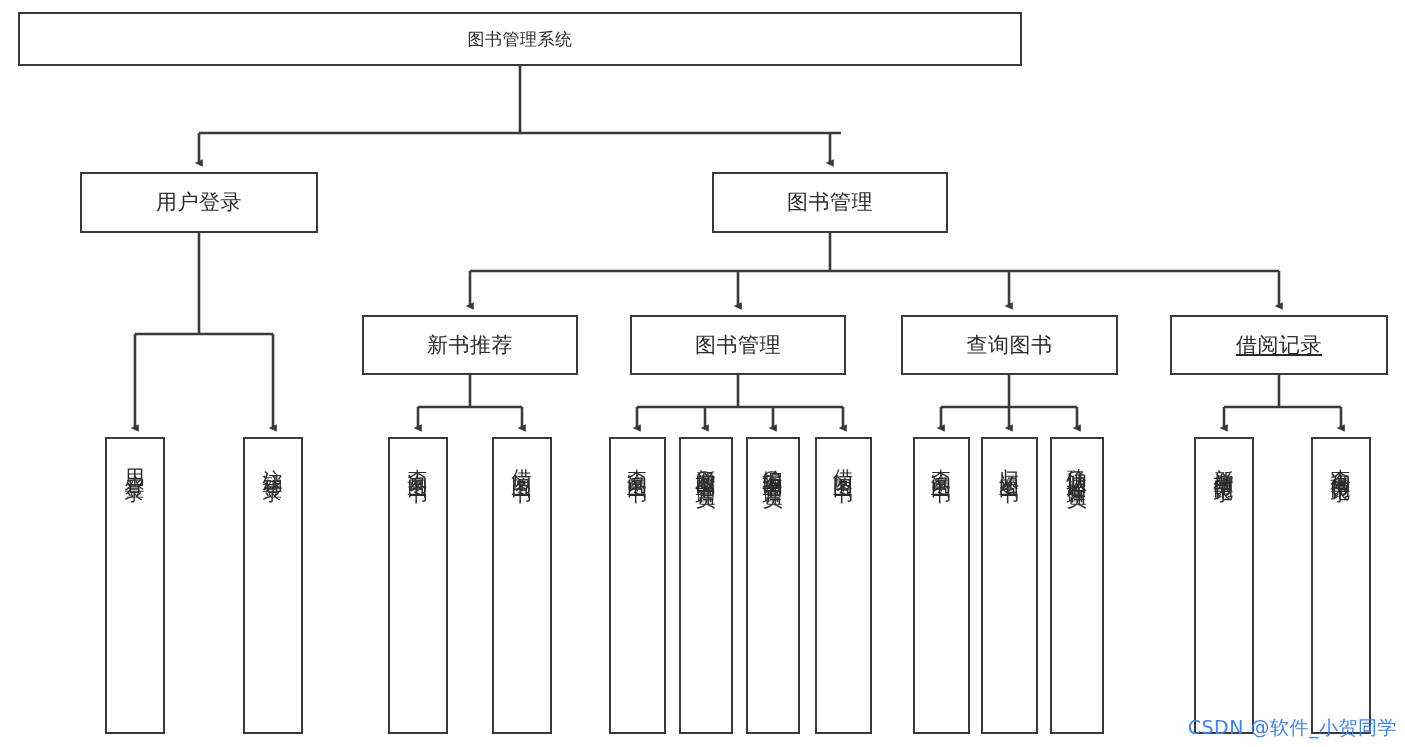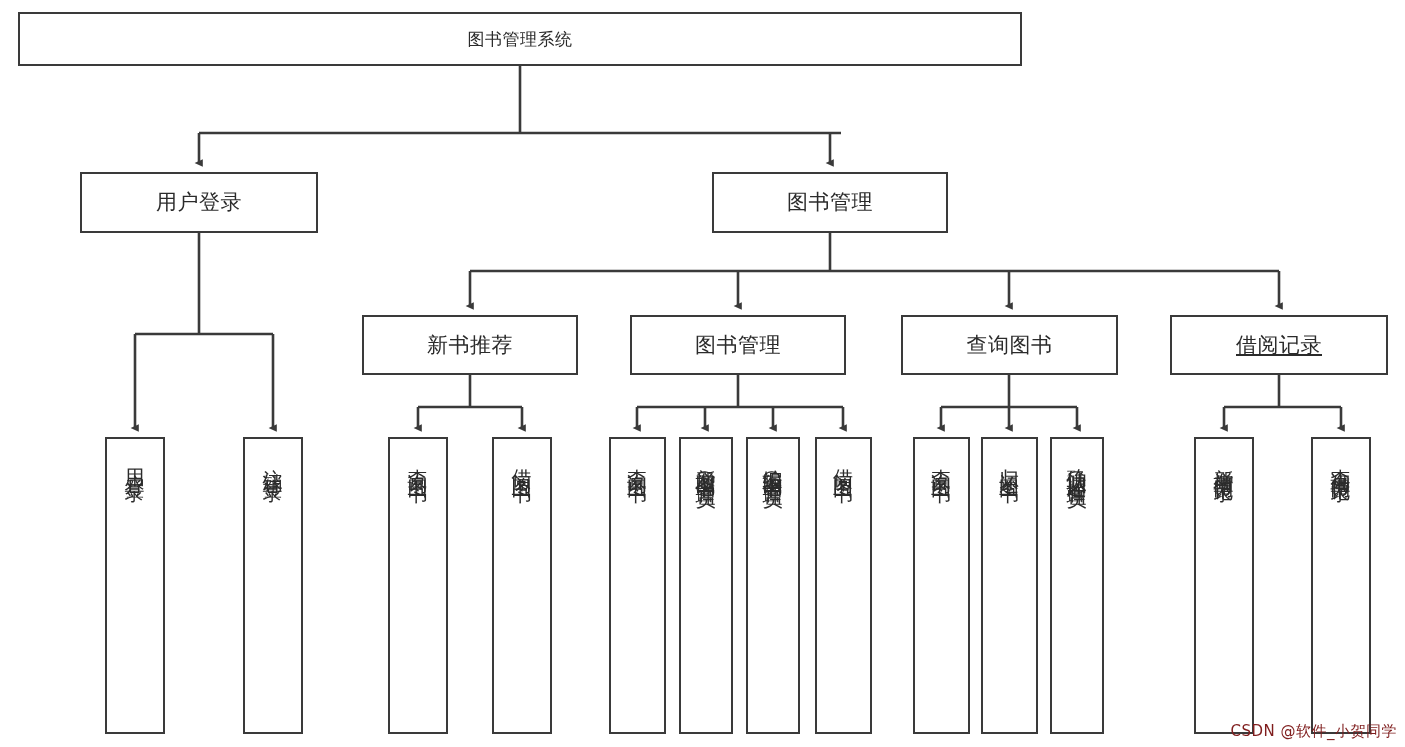--- a/index.html
+++ b/index.html
@@ -63,22 +63,22 @@
     line-height: 1;
     white-space: normal;
   }
   .node.vert.tall-text .node-label {
     letter-spacing: 3px;
   }
   #watermark {
     position: absolute;
     right: 8px;
     bottom: 6px;
-    font-size: 15px;
-    color: #7f1d1d;
+    font-size: 19px;
+    color: #3b82f6;
     letter-spacing: 0.5px;
     user-select: none;
   }
 </style>
 </head>
 <body>
 
 <div id="diagram-root">
 
   <svg id="connector-layer" viewBox="0 0 1405 747" xmlns="http://www.w3.org/2000/svg">

